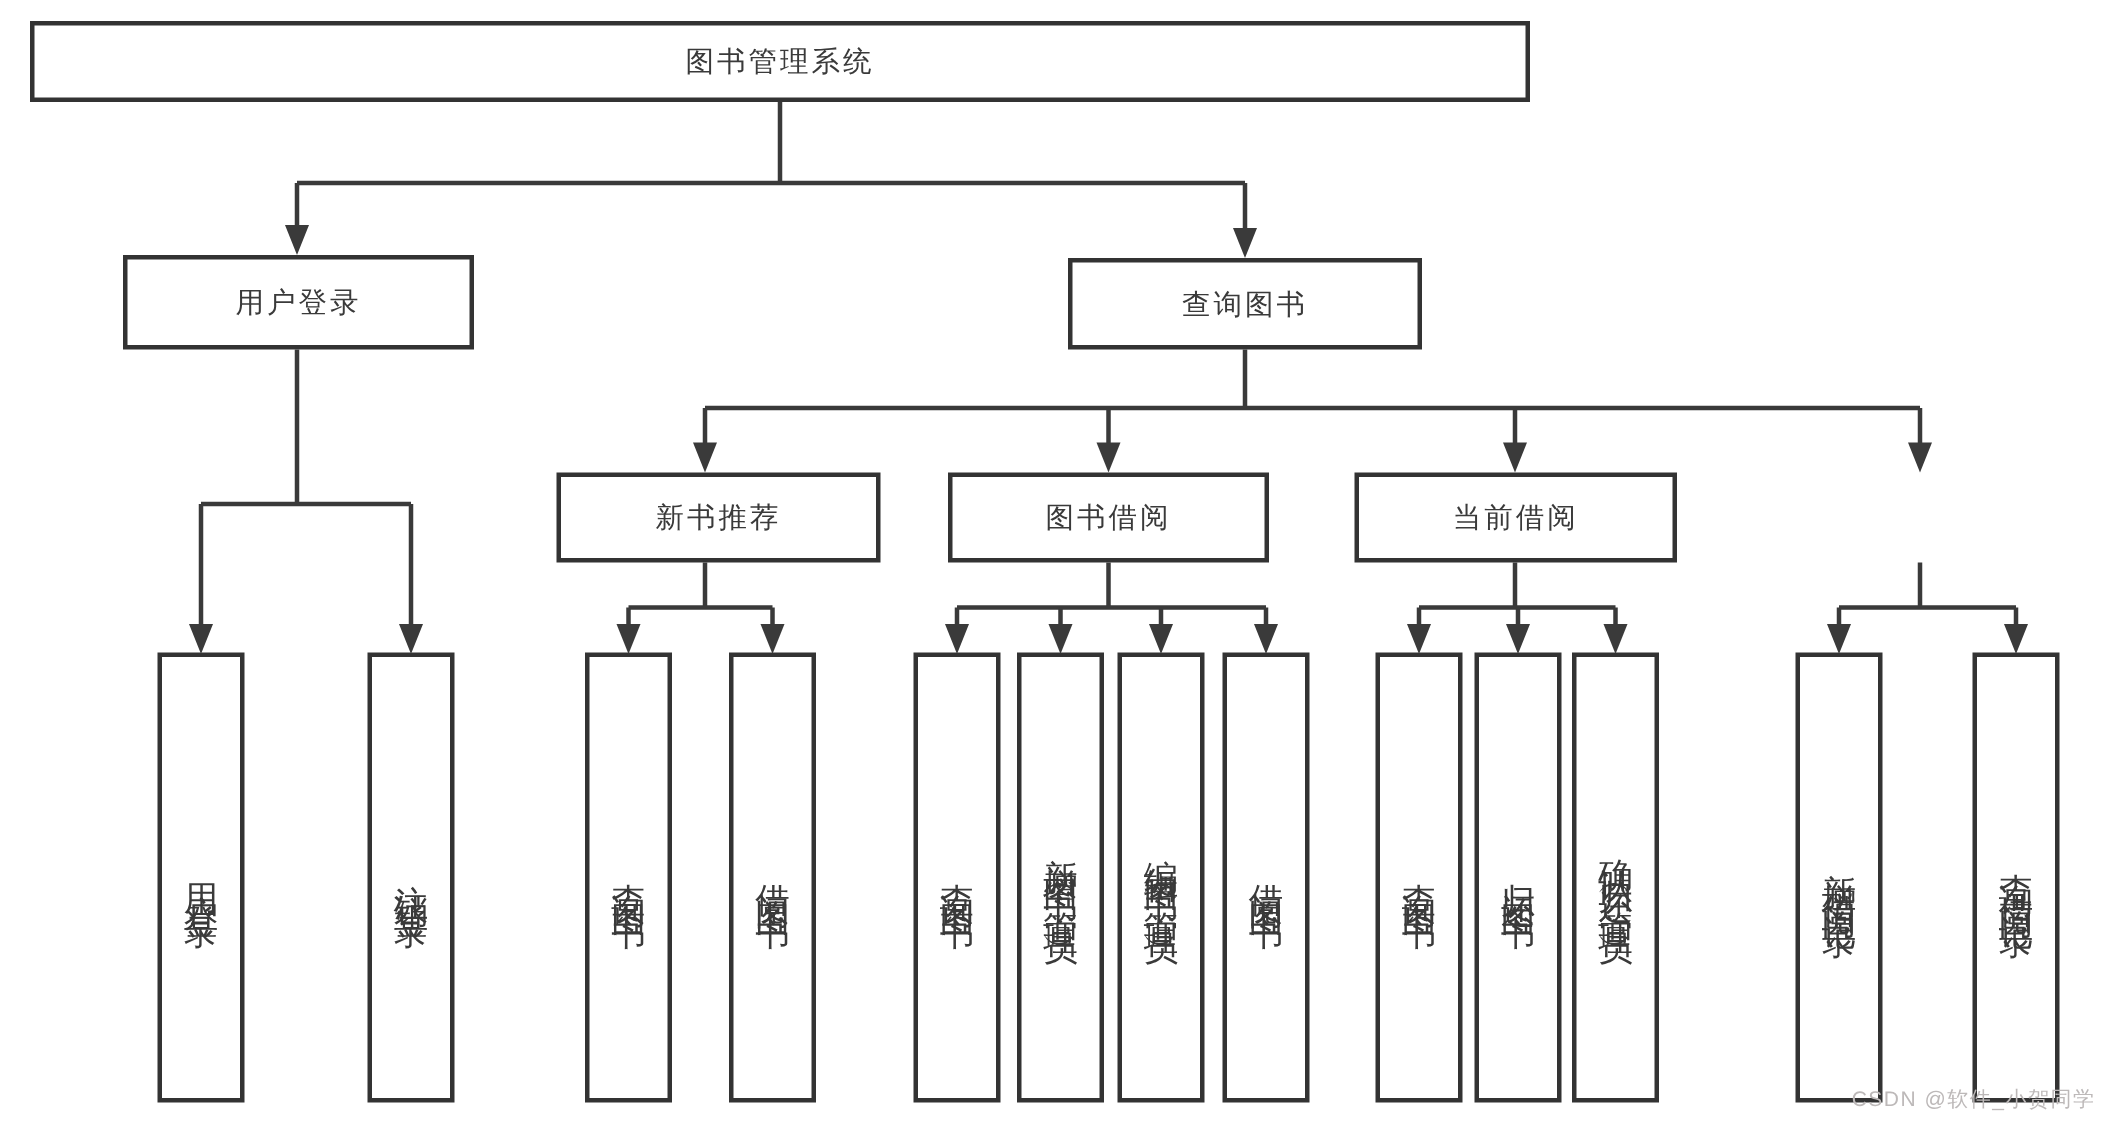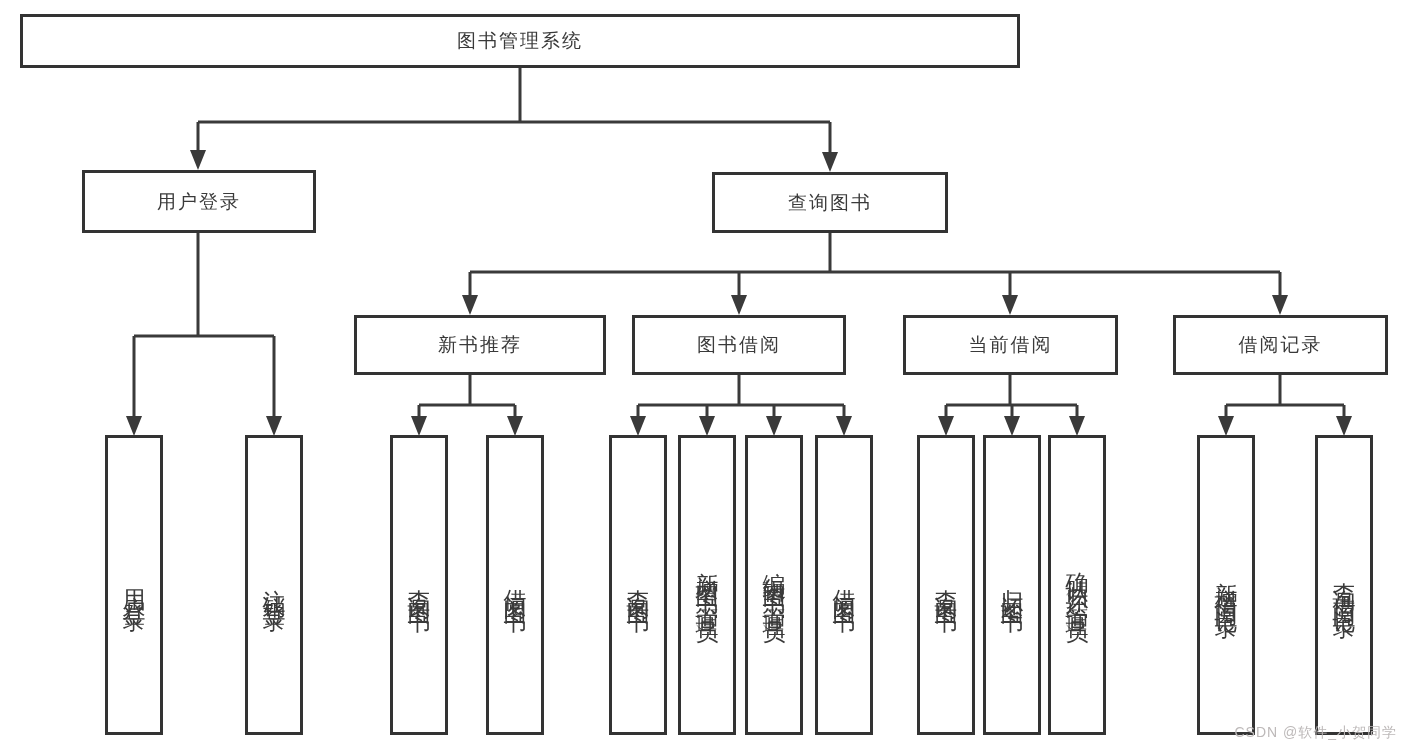--- a/index.html
+++ b/index.html
@@ -73,31 +73,28 @@
     <span class="h-label">图书管理系统</span>
   </div>
 
   <div class="box" style="left:82px; top:170px; width:234px; height:63px;">
     <span class="h-label">用户登录</span>
   </div>
   <div class="box" style="left:712px; top:172px; width:236px; height:61px;">
     <span class="h-label">查询图书</span>
   </div>
 
-  <div class="box" style="left:354px; top:315px; width:252px; height:60px;">
+  <div class="box" style="left:371px; top:315px; width:216px; height:60px;">
     <span class="h-label">新书推荐</span>
   </div>
   <div class="box" style="left:632px; top:315px; width:214px; height:60px;justify-content:center;">
     <span class="h-label">图书借阅</span>
   </div>
   <div class="box" style="left:903px; top:315px; width:215px; height:60px;align-items:center;">
     <span class="h-label">当前借阅</span>
-  </div>
-  <div class="box" style="left:1173px; top:315px; width:215px; height:60px;">
-    <span class="h-label">借阅记录</span>
   </div>
 
   <div class="box leaf" style="left:105px;">
     <span class="v-label">用户登录</span>
   </div>
   <div class="box leaf" style="left:245px;">
     <span class="v-label">注销登录</span>
   </div>
   <div class="box leaf" style="left:390px;">
     <span class="v-label">查询图书</span>

